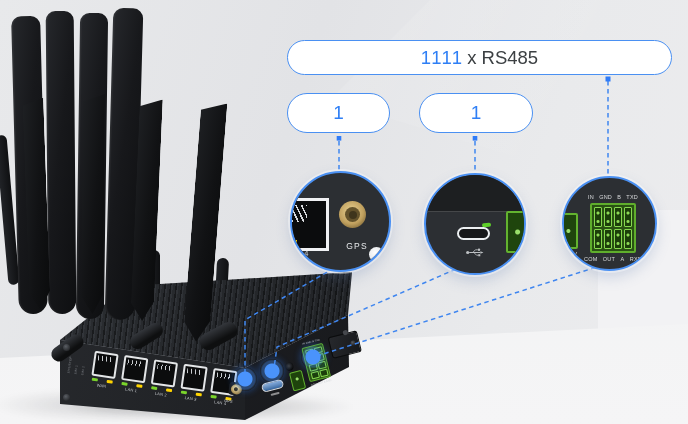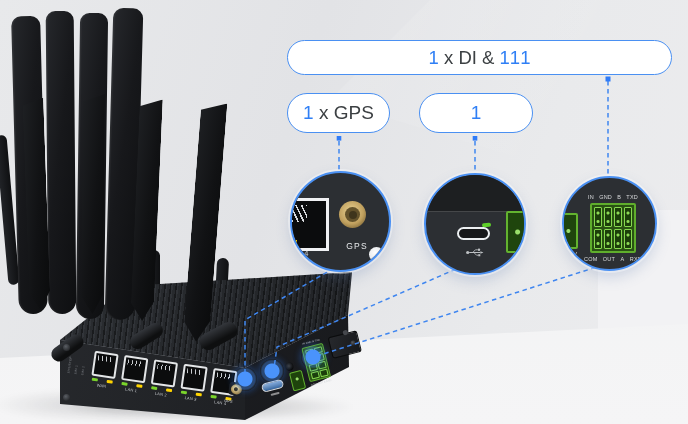--- a/index.html
+++ b/index.html
@@ -347,26 +347,25 @@
     <div class="c-row c-row-bot">
       <span>COM</span>
       <span>OUT</span>
       <span>A</span>
       <span>RXD</span>
     </div>
   </div>
 
   <div class="bubble" id="bubble-io">
     <span class="seg accent">1</span>
-    <span class="seg"> x DI &amp; </span>
-    <span class="seg accent">1</span>
-    <span class="seg accent">1</span>
-    <span class="seg accent">1</span>
+    <span class="seg accent">1</span>
+    <span class="seg accent">1</span>
+    <span class="seg accent">1</span>
+    <span class="seg"> x RS485</span>
   </div>
   <div class="bubble" id="bubble-gps">
     <span class="seg accent">1</span>
-    <span class="seg"> x GPS</span>
   </div>
   <div class="bubble" id="bubble-typec">
     <span class="seg accent">1</span>
   </div>
 
 </div>
 
 </body></html>

